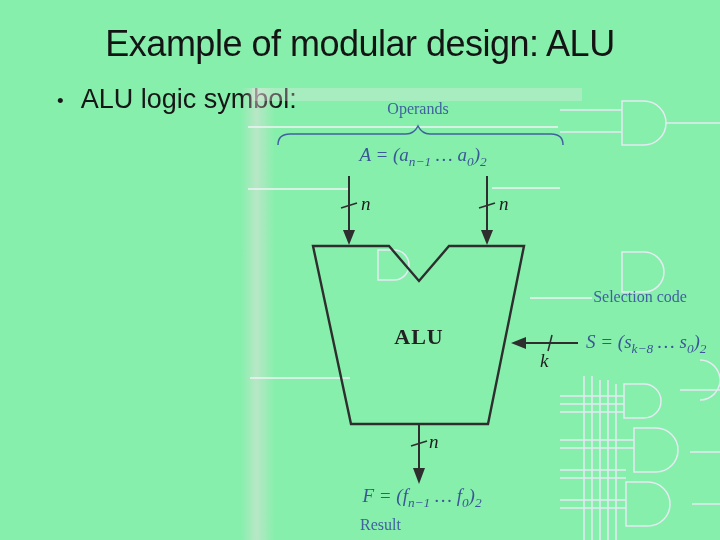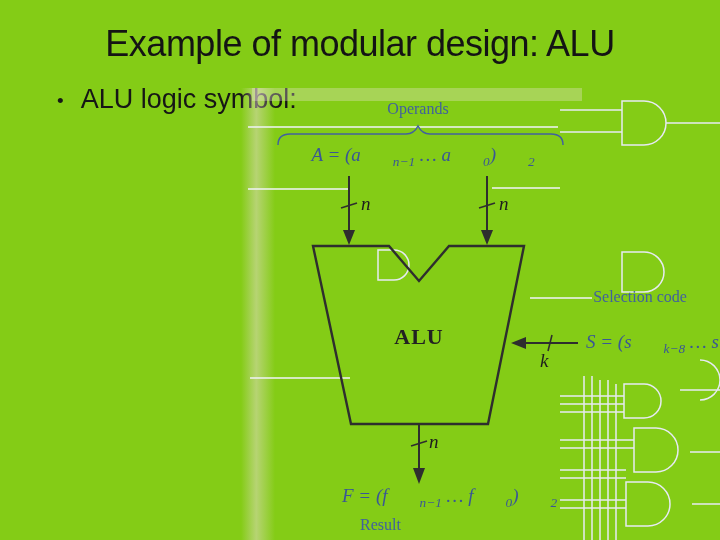--- a/index.html
+++ b/index.html
@@ -2,21 +2,21 @@
 <html><head>
 <meta charset="utf-8">
 <style>
   html,body { margin:0; padding:0; }
   body {
     width:720px; height:540px;
     background:#ffffff;
     font-family:"Liberation Sans", sans-serif;
     position:relative; overflow:hidden;
   }
-  #slide { position:relative; width:720px; height:540px; background:#84cc16; overflow:hidden; }
+  #slide { position:relative; width:720px; height:540px; background:#86efac; overflow:hidden; }
 
   .title {
     position:absolute; top:23px; left:0; width:720px;
     text-align:center; font-size:36px; color:#141414;
     letter-spacing:-0.5px; white-space:nowrap;
   }
   .bullet-row {
     position:absolute; top:84px; left:57px;
     font-size:27px; color:#161616; display:flex; align-items:center;
   }
@@ -32,21 +32,21 @@
     position:absolute; left:252px; top:88px; width:330px; height:13px;
     background:rgba(247,232,236,0.30); pointer-events:none;
   }
 
   svg.layer { position:absolute; left:0; top:0; z-index:1; }
   .txt { position:absolute; z-index:2; }
 
   .serif { font-family:"Liberation Serif", serif; }
   .lbl-blue { color:#41619e; font-size:16px; }
   .eq { color:#3a5795; font-style:italic; font-size:19px; white-space:nowrap; }
-  .eq sub { font-size:70%; line-height:0;margin-left:32px; }
+  .eq sub { font-size:70%; line-height:0; }
   .bus-lbl { color:#1e1e1e; font-style:italic; font-size:19px; }
 
   .operands-lbl { left:348px; top:100px; width:140px; text-align:center; }
   .equations-row {
     left:256px; top:144px; width:334px;
     display:flex; justify-content:center; gap:13px;
   }
   .alu-lbl {
     left:383px; top:324px; width:72px; text-align:center;
     font-weight:bold; font-size:22px; color:#222; letter-spacing:1px;

